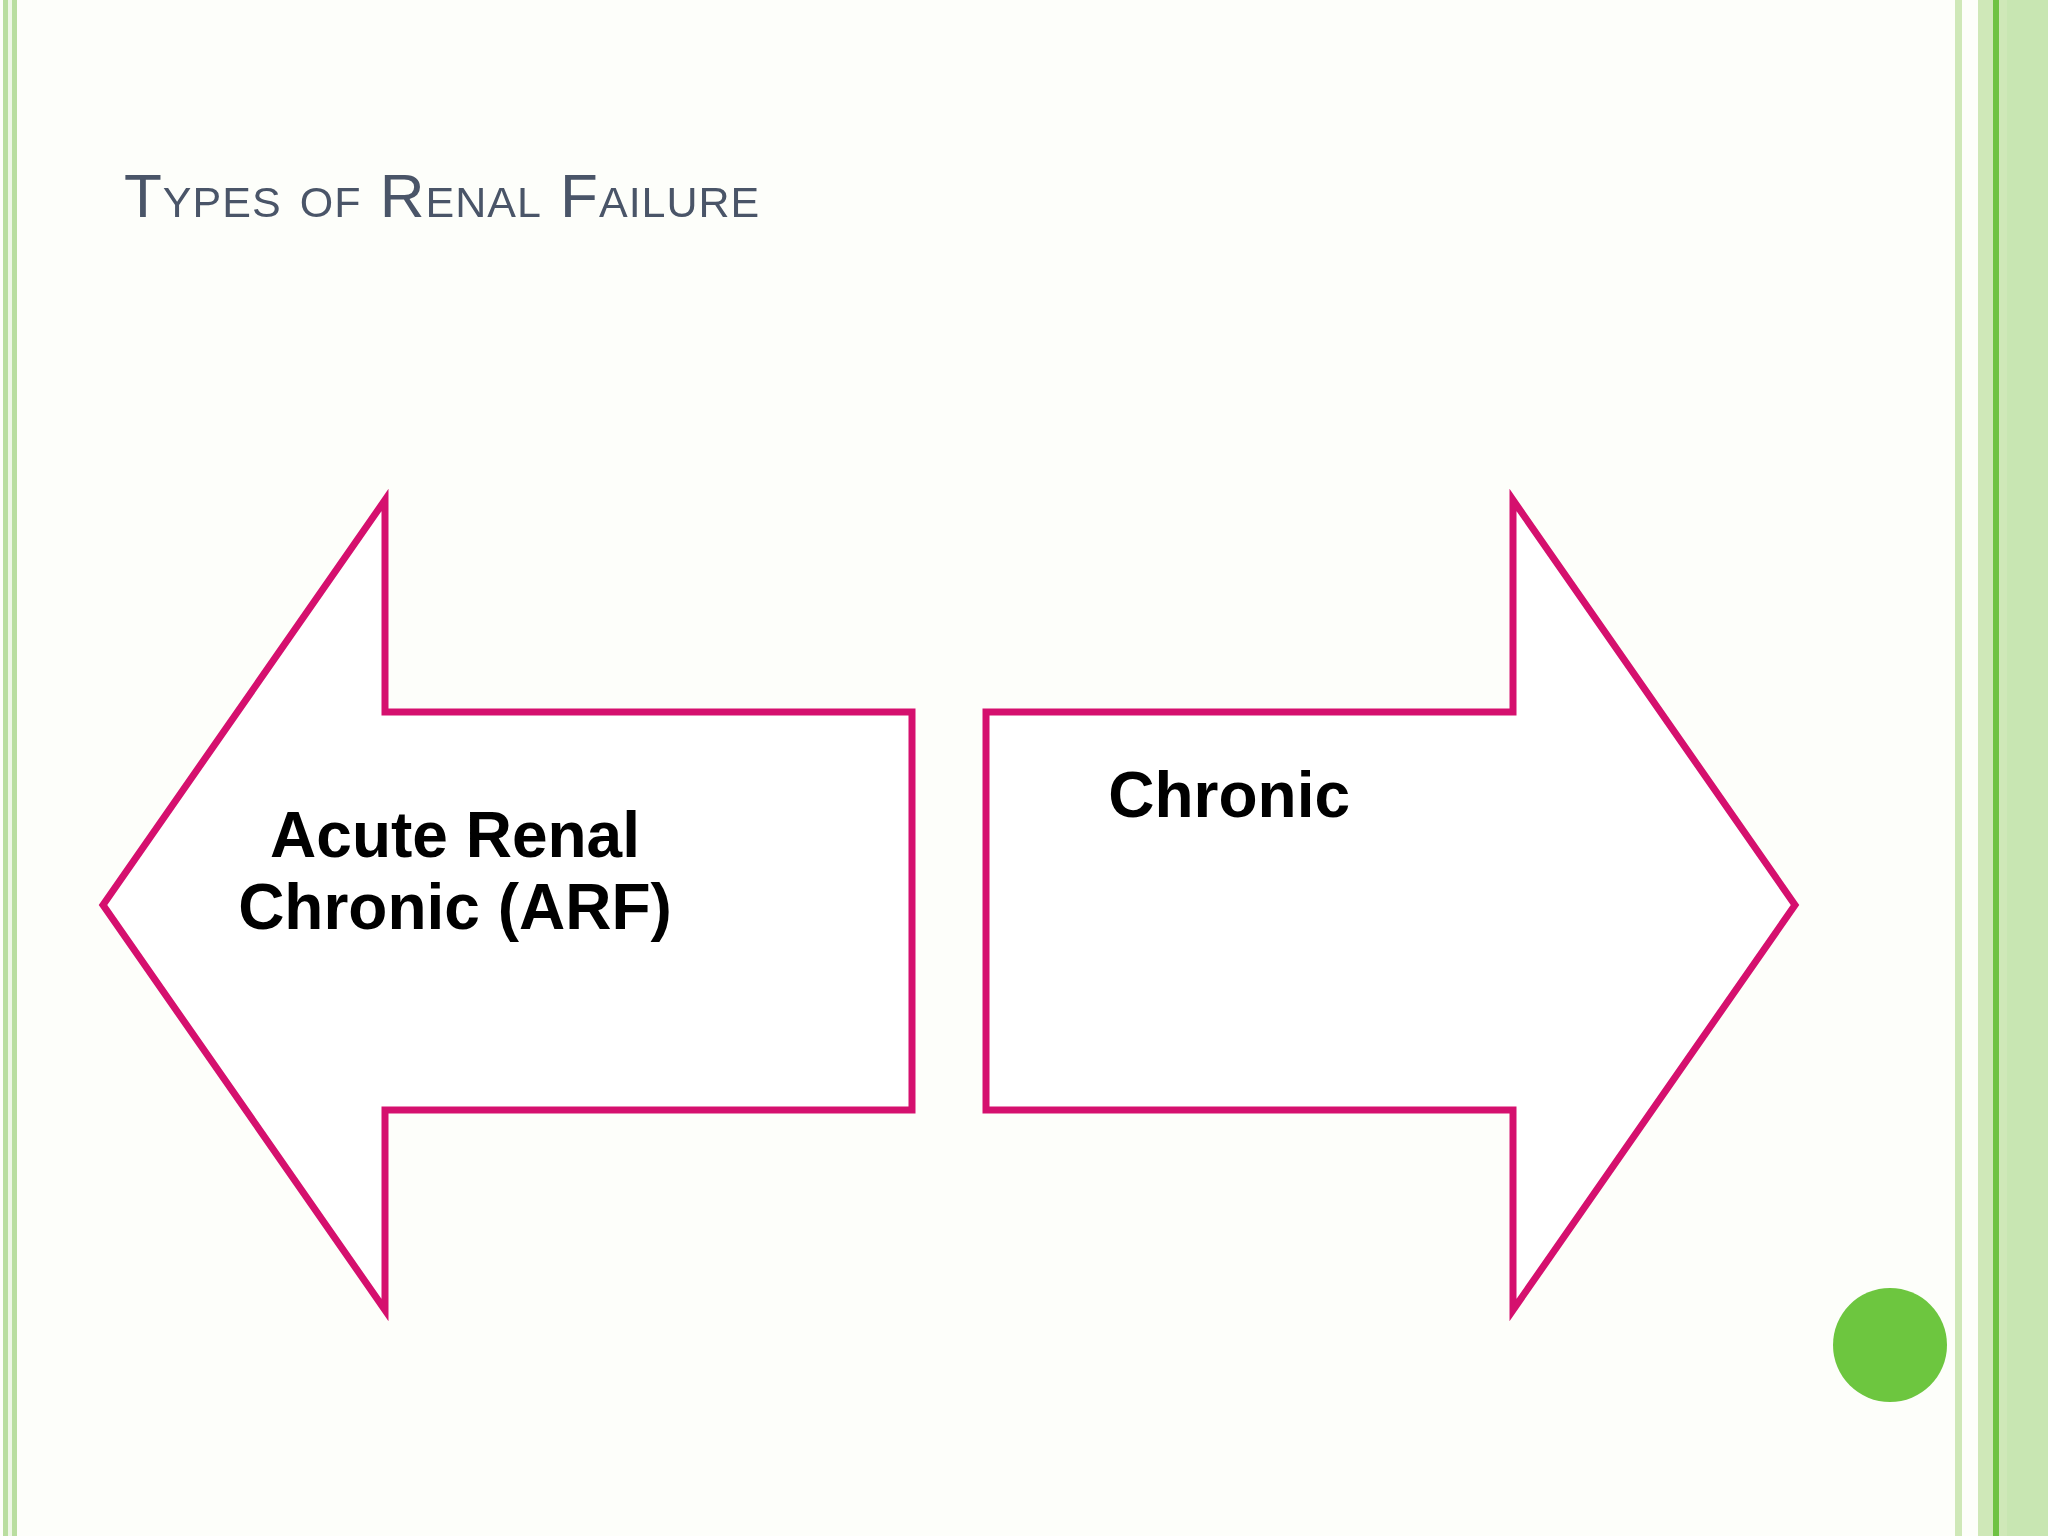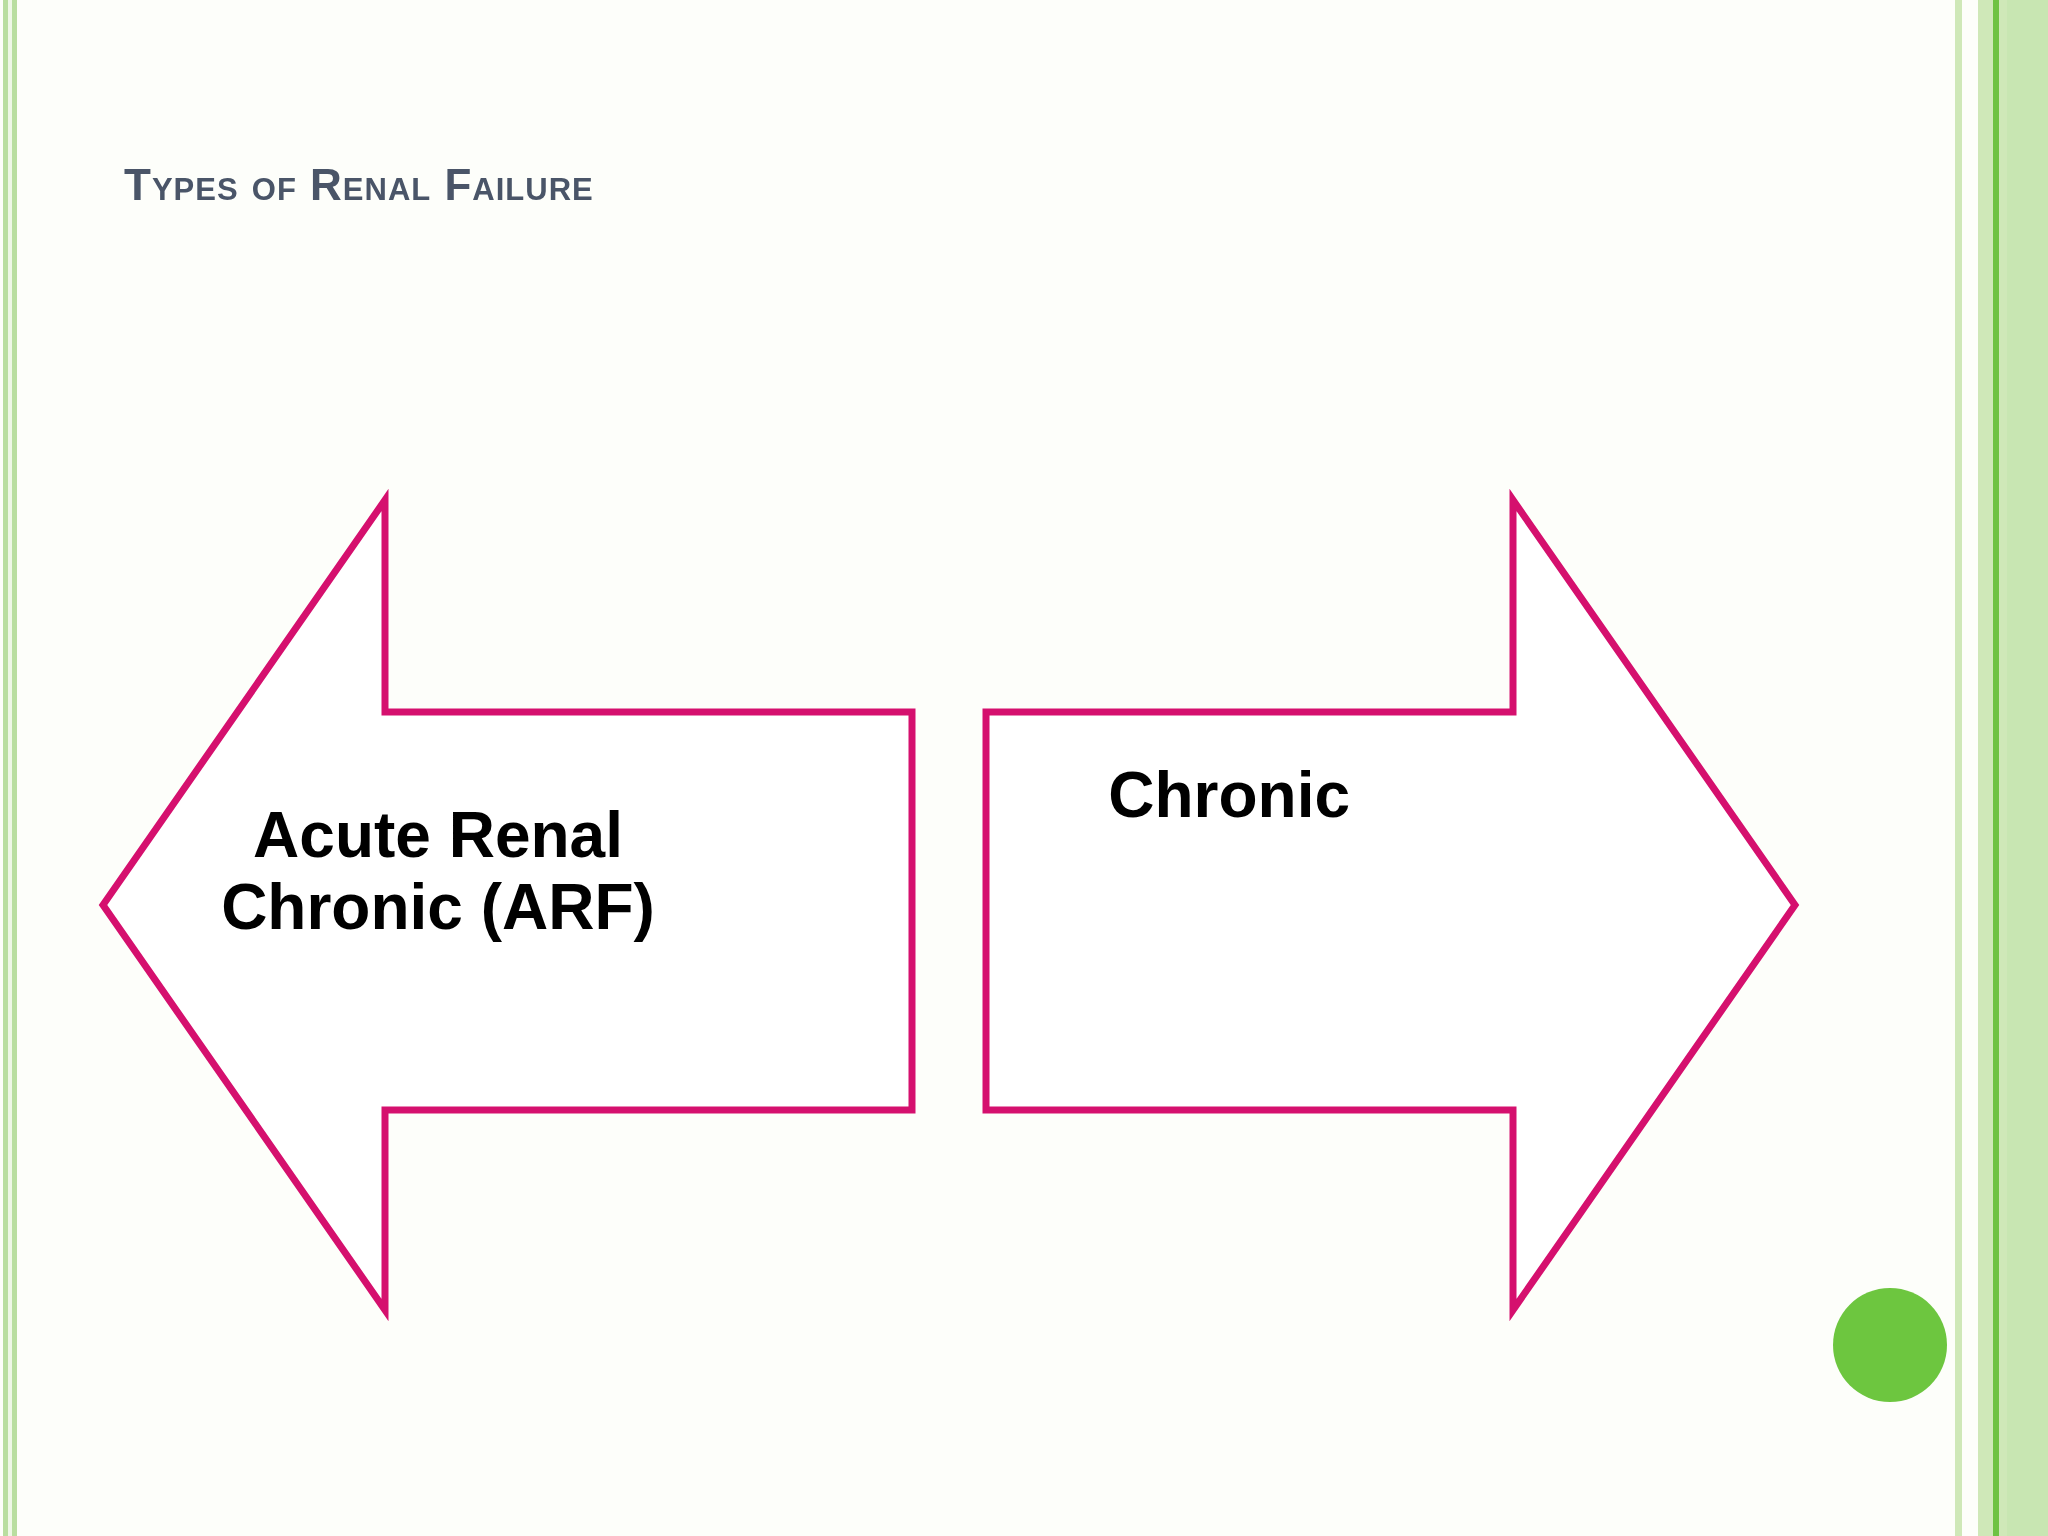--- a/index.html
+++ b/index.html
@@ -36,22 +36,22 @@
   .stripe-r4 { left: 1993px; width: 6px;  background: #6fc243; }
   .stripe-r5 { left: 1999px; width: 8px;  background: #cfe8b8; }
   .stripe-r6 { left: 2007px; width: 41px; background: #c8e6b2; }
 
   
   #title {
     position: absolute;
     left: 124px;
     top: 160px;
     color: #4a5568;
-    font-size: 44px;
-    font-weight: bold;
+    font-size: 62px;
+    font-weight: normal;
     font-variant: small-caps;
     letter-spacing: 1px;
     white-space: nowrap;
   }
 
   
   #arrows {
     position: absolute;
     left: 0;
     top: 0;
@@ -62,21 +62,21 @@
   
   .arrow-label {
     position: absolute;
     color: #000000;
     font-weight: bold;
     text-align: center;
     line-height: 1.12;
     font-size: 64px;
   }
   #label-arf {
-    left: 198px;
+    left: 215px;
     top: 800px;
     width: 480px;
   }
   #label-crf {
     left: 800px;
     top: 760px;
     width: 550px;
     text-align: right;
   }
 

